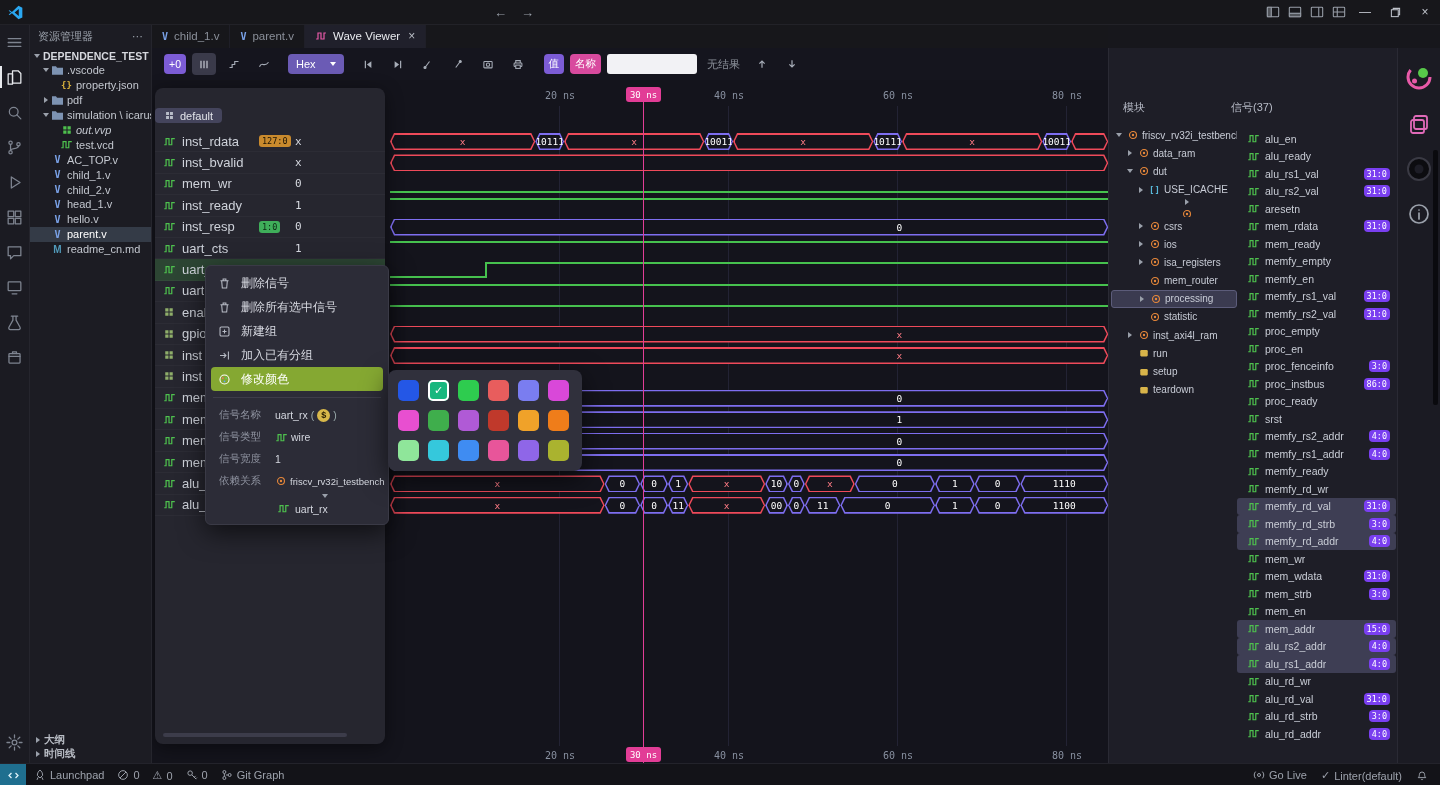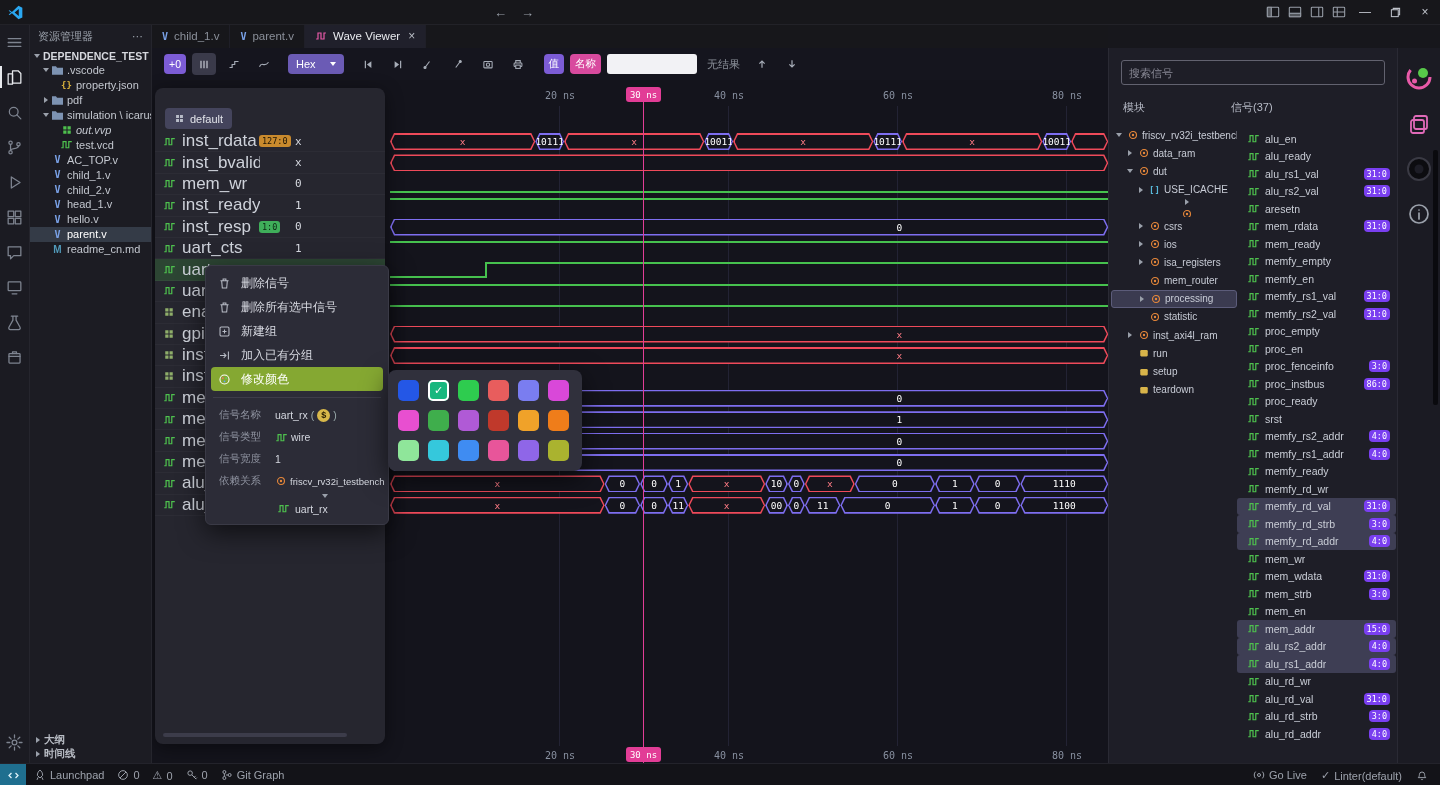--- a/index.html
+++ b/index.html
@@ -80,26 +80,26 @@
   .seg-l{position:relative;z-index:2;font:9.5px "DejaVu Sans Mono",monospace;color:#fff;}
   .seg-l.rl{color:#ff7b85;}
   .bitline{position:absolute;height:2px;background:#46c14e;}
   .bitvert{position:absolute;width:2px;background:#46c14e;}
   #cursor-line{position:absolute;top:8px;width:1.5px;background:#e23d96;z-index:6;}
   .cursor-badge{position:absolute;width:35px;height:15px;background:#e23d96;color:#fff;font-size:9px;
                 border-radius:3px;display:flex;align-items:center;justify-content:center;z-index:7;font-family:"DejaVu Sans Mono",monospace;}
 
   
   #signal-panel{position:absolute;left:3px;top:64px;width:230px;height:656px;background:#26262f;border-radius:8px;z-index:10;box-shadow:0 4px 18px rgba(0,0,0,.45);}
-  .sp-group{position:absolute;left:10px;top:20px;height:21px;background:#44445c;border-radius:4px;display:flex;align-items:center;gap:5px;padding:0 9px;color:#e2e4ea;font-size:11px;}
+  .sp-group{position:absolute;left:0;top:20px;height:15px;background:#44445c;border-radius:4px;display:flex;align-items:center;gap:5px;padding:0 9px;color:#e2e4ea;font-size:11px;}
   #sp-rows{position:absolute;left:0;top:43px;width:230px;}
   .sp-row{position:relative;height:21.4px;display:flex;align-items:center;padding-left:8px;box-sizing:border-box;border-bottom:1px solid rgba(255,255,255,.03);}
   .sp-row.sel{background:#2c4533;}
   .spi{width:15px;flex:none;display:flex;}
-  .spn{font-size:17px;color:#ced2da;margin-left:4px;white-space:nowrap;overflow:hidden;max-width:78px;}
+  .spn{font-size:13px;color:#ced2da;margin-left:4px;white-space:nowrap;overflow:hidden;max-width:78px;}
   .spb{position:absolute;left:104px;font-size:8.5px;border-radius:3px;padding:1px 3px;font-family:"DejaVu Sans Mono",monospace;}
   .spb.orange{background:#c98a2d;color:#1d1405;}
   .spb.green{background:#3fae5a;color:#0c2a14;}
   .spv{position:absolute;left:140px;font-size:11px;color:#d8dbe2;font-family:"DejaVu Sans Mono",monospace;}
   .sp-hscroll{position:absolute;left:8px;bottom:7px;width:184px;height:4px;background:#3c3c4a;border-radius:2px;}
 
   
   #ctx-popup{position:absolute;left:53px;top:241px;width:172px;background:#2c2c37;border:1px solid #3a3a46;border-radius:6px;
              padding:5px;z-index:30;box-shadow:0 8px 26px rgba(0,0,0,.6);}
   .cm-it{height:24px;display:flex;align-items:center;gap:8px;padding:0 7px;border-radius:4px;color:#d8dae2;font-size:12px;white-space:nowrap;}
@@ -992,21 +992,20 @@
     <span class="ta">
         <svg width="13" height="13" viewBox="0 0 16 16" fill="none" stroke="#b8bcc4" stroke-width="1.3">
           <rect x="2" y="2.5" width="12" height="11" rx="1"></rect>
           <path d="M8 2.5v11"></path>
         </svg>
       </span>
     <span class="ta">⋯</span>
   </div>
 
   <aside id="rightpanel">
-    <input id="rp-search" placeholder="搜索信号" style="">
     <div class="rp-headers">
       <span>模块</span>
       <span>信号(37)</span>
     </div>
     <div id="module-tree">
         <div class="mt-row" style="padding-left: 4px;">
           <span style="width: 8px; flex: 0 0 auto; display: inline-flex; justify-content: center;">
             <span class="chev down"></span>
           </span>
           <span class="mt-ic">

